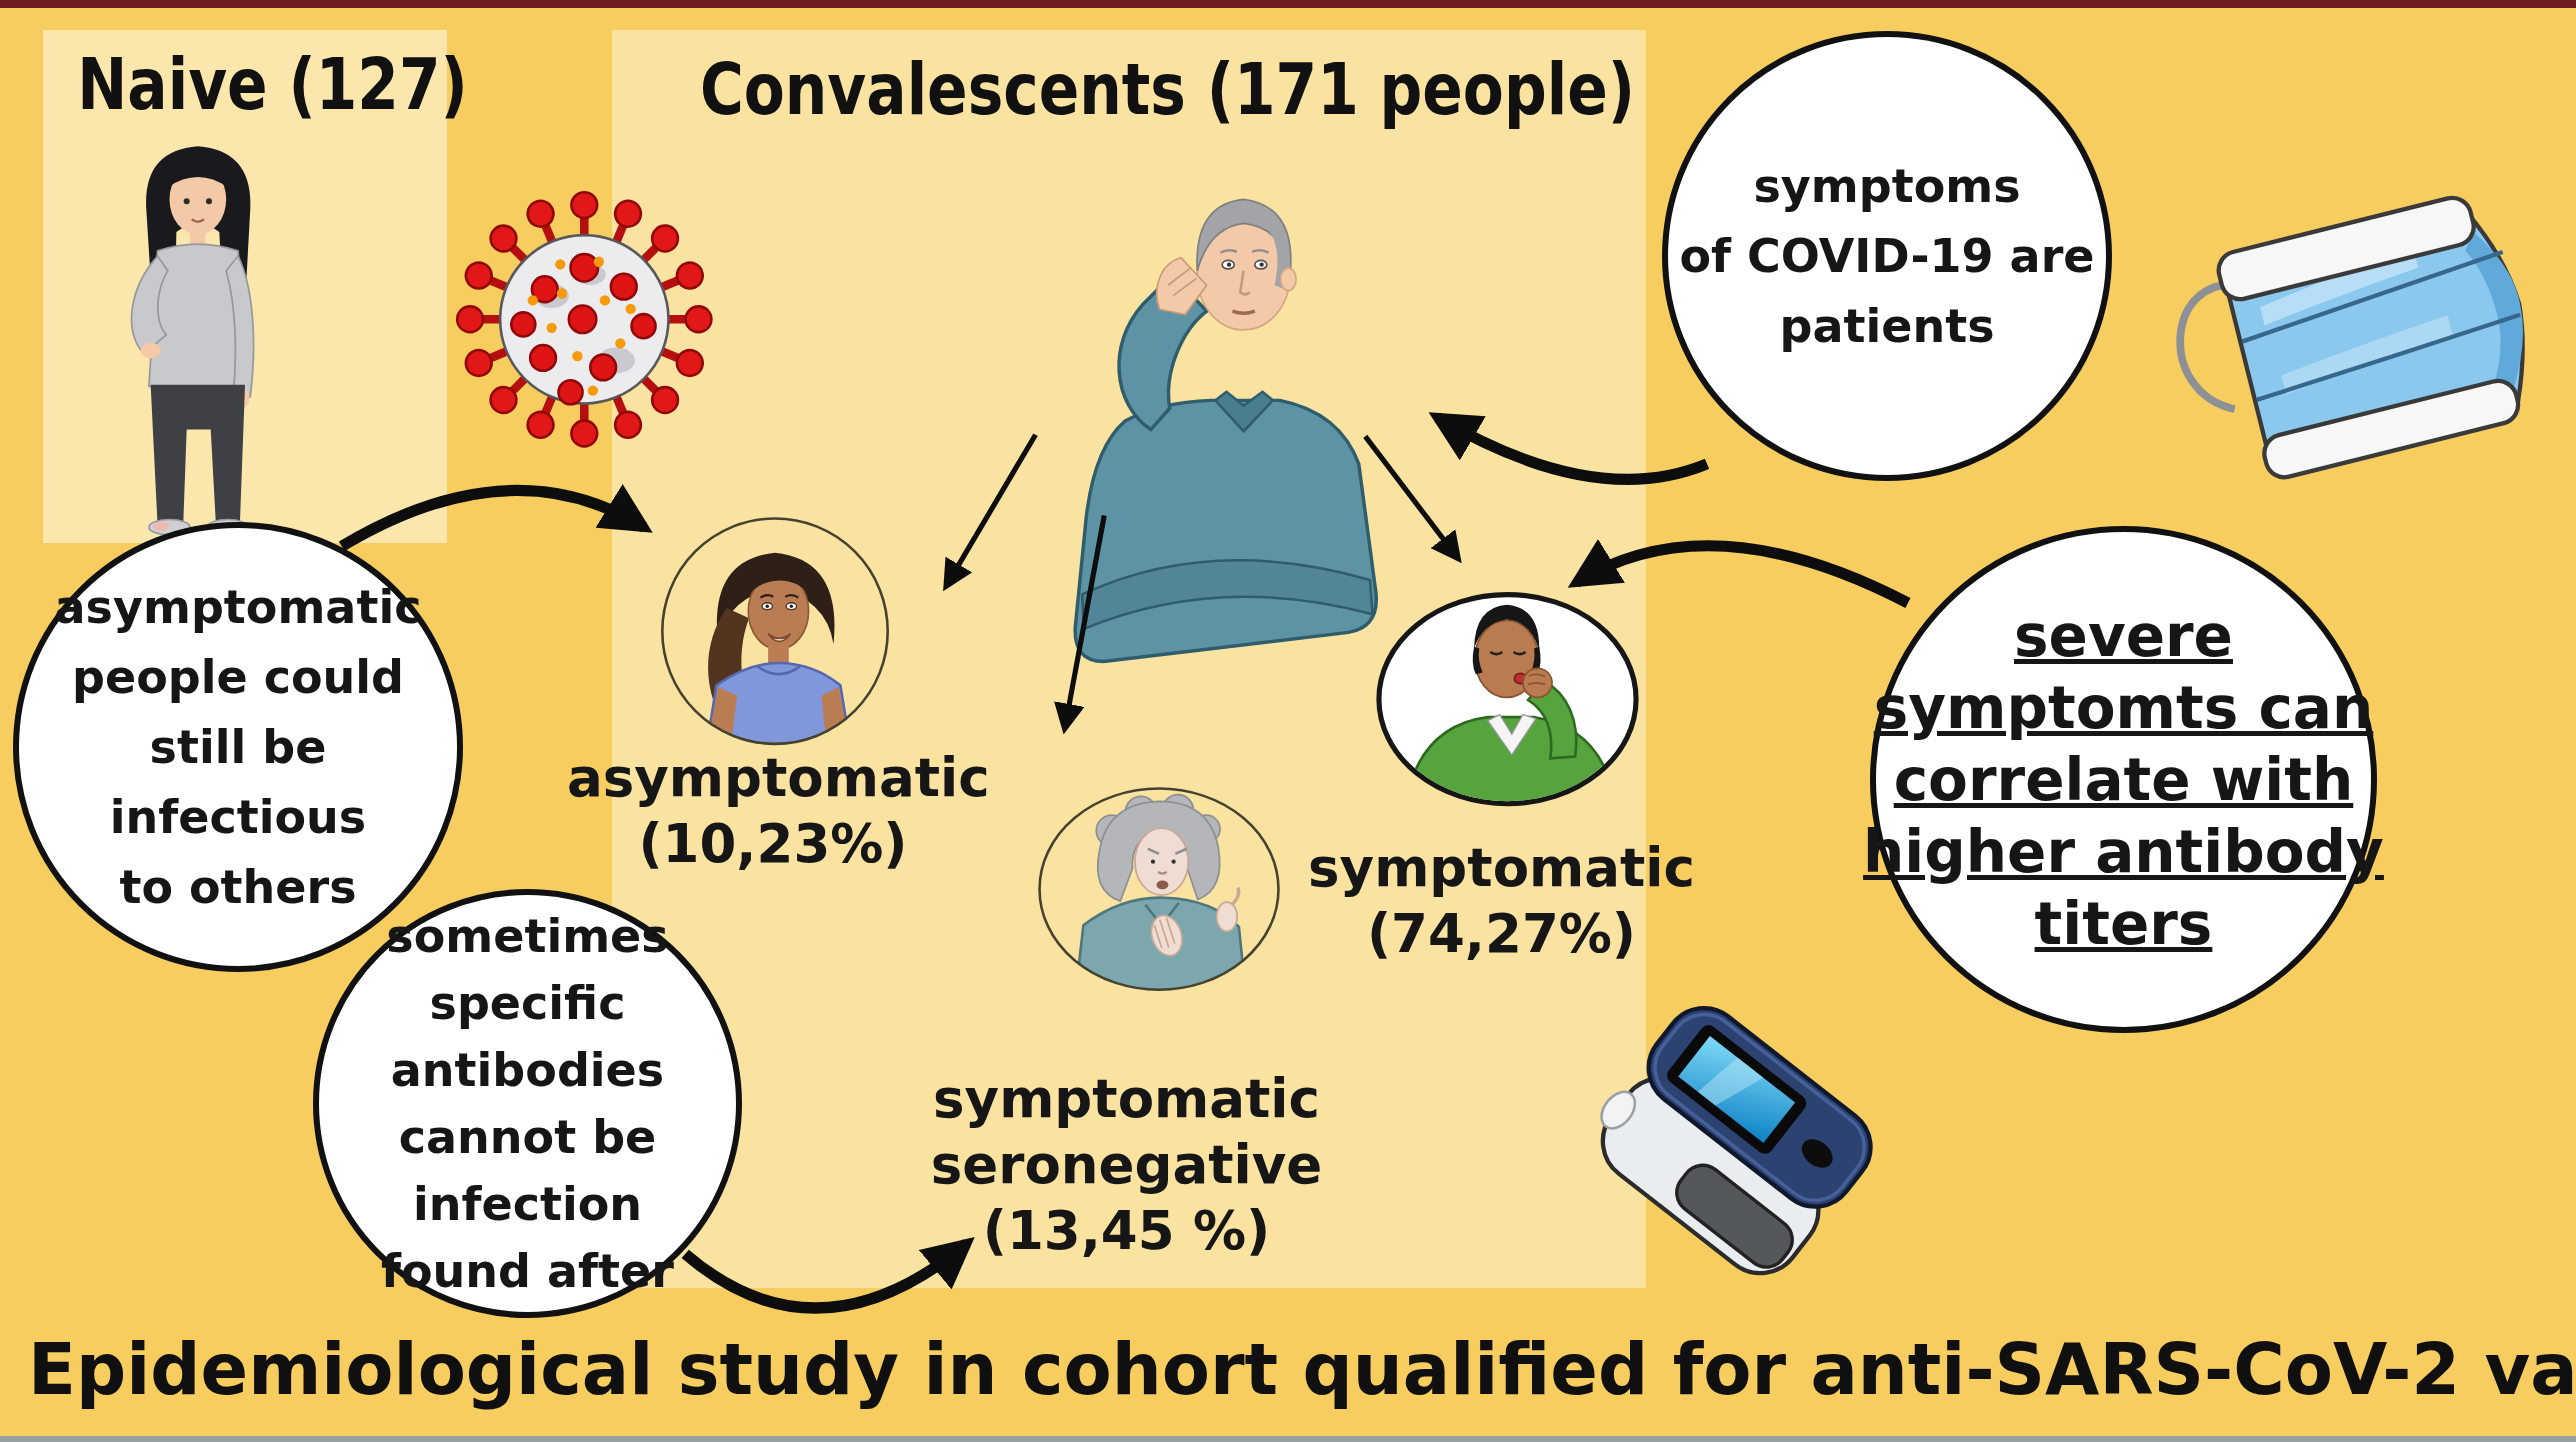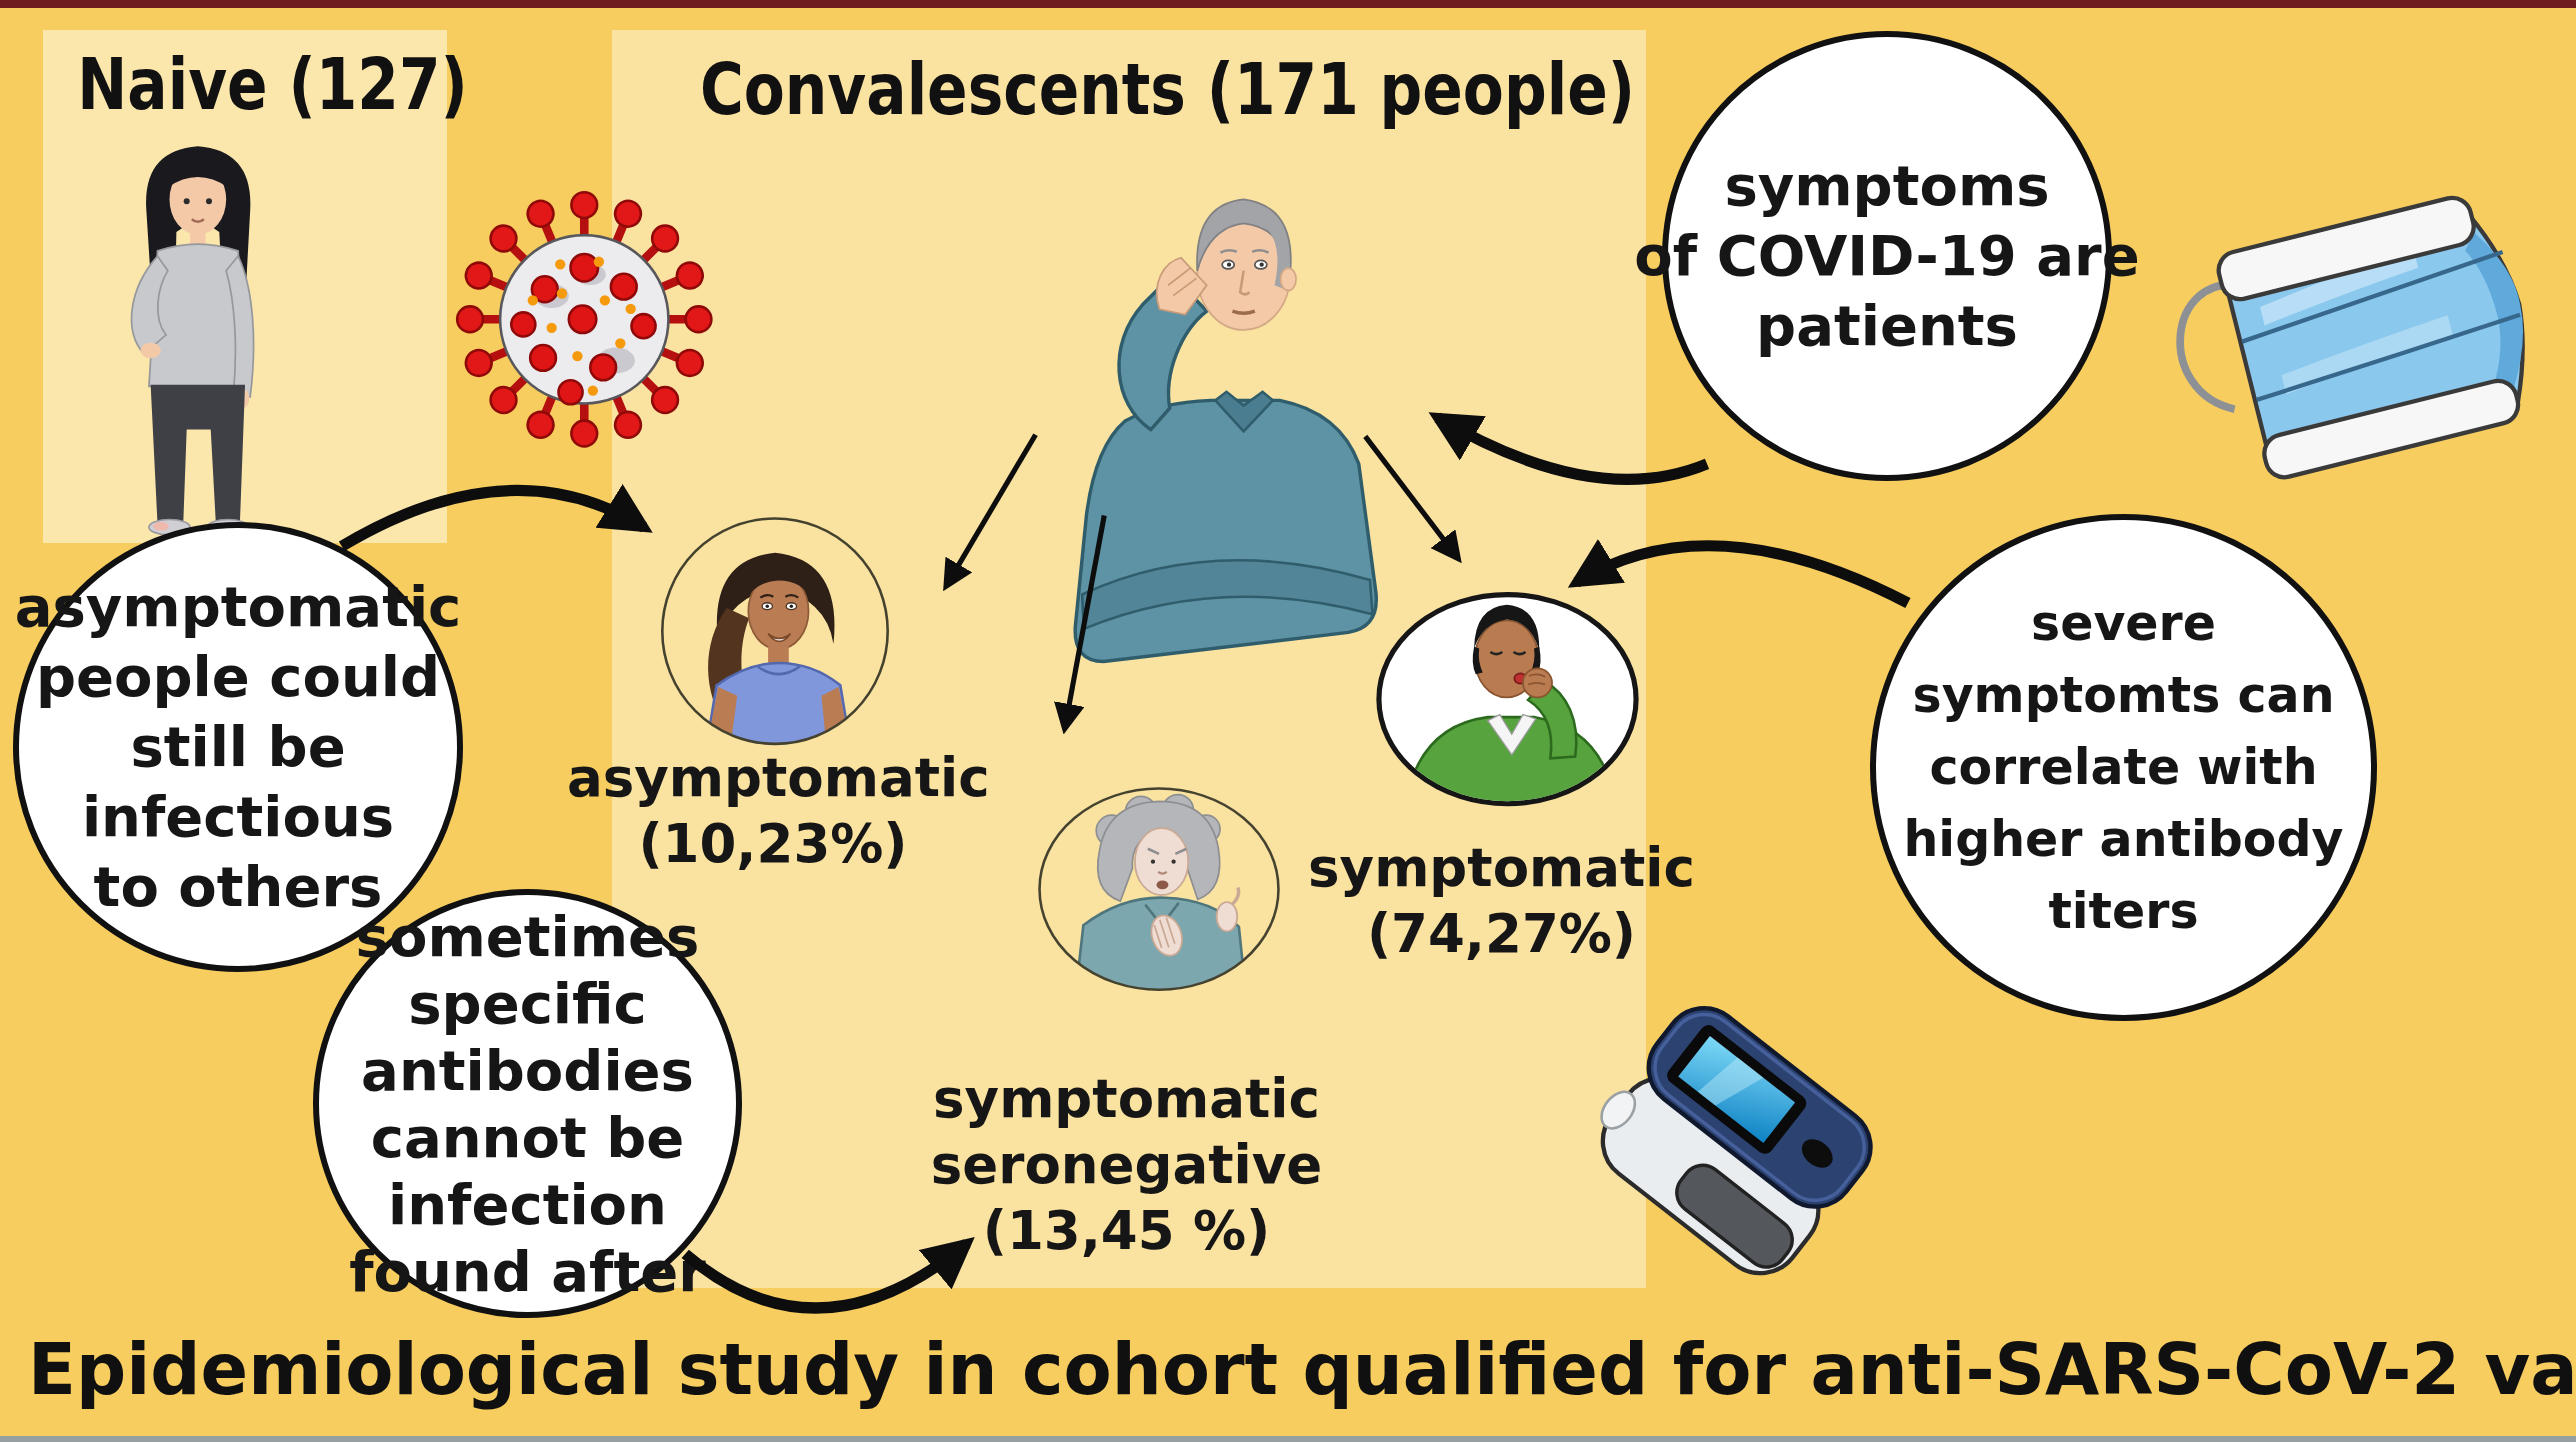--- a/index.html
+++ b/index.html
@@ -9,25 +9,25 @@
   .strip-bottom{position:absolute;left:0;top:1436px;width:2576px;height:6.9px;background:#97A0A0;}
   .panel{position:absolute;}
   .panel.naive{left:43px;top:30px;width:404px;height:513px;background:#FBE7AC;}
   .panel.conval{left:612px;top:30px;width:1034px;height:1258px;background:#FAE2A0;}
   .panel-title{position:absolute;text-align:center;font-weight:bold;font-size:72px;line-height:82px;
                transform:scaleX(0.83);white-space:nowrap;color:#111;}
   .title-naive{left:43px;top:43px;width:404px;}
   .title-conval{left:612px;top:48px;width:1034px;}
   .bubble{position:absolute;border-radius:50%;background:#FFFFFF;border:6.9px solid #111;
           display:flex;flex-direction:column;align-items:center;justify-content:center;
-          text-align:center;font-weight:bold;font-size:56px;line-height:70px;box-sizing:border-box;}
+          text-align:center;font-weight:bold;font-size:46px;line-height:70px;box-sizing:border-box;}
   .bubble div{white-space:nowrap;}
   .bubble.b-infectious{left:13px;top:522px;width:450px;height:450px;}
   .bubble.b-older{left:1662px;top:31px;width:450px;height:450px;}
-  .bubble.b-titers{left:1870px;top:514px;width:507px;height:507px;font-size:49px;line-height:72px;}
+  .bubble.b-titers{left:1870px;top:526px;width:507px;height:507px;font-size:58px;line-height:72px;text-decoration:underline;}
   .bubble.b-noab{left:313px;top:889px;width:429px;height:429px;line-height:67px;}
   .grp-label{position:absolute;text-align:center;font-weight:bold;font-size:53px;line-height:66px;color:#161616;}
   .lbl-asympt{left:567px;top:745px;width:412px;}
   .lbl-seroneg{left:903px;top:1066px;width:447px;}
   .lbl-seropos{left:1278px;top:835px;width:447px;}
   .footer-title{position:absolute;left:27.5px;top:1322px;font-weight:bold;font-size:72px;line-height:94px;
                 white-space:nowrap;transform:scaleX(0.975);transform-origin:left center;color:#101010;}
   svg{position:absolute;overflow:visible;}
 </style>
 </head>

